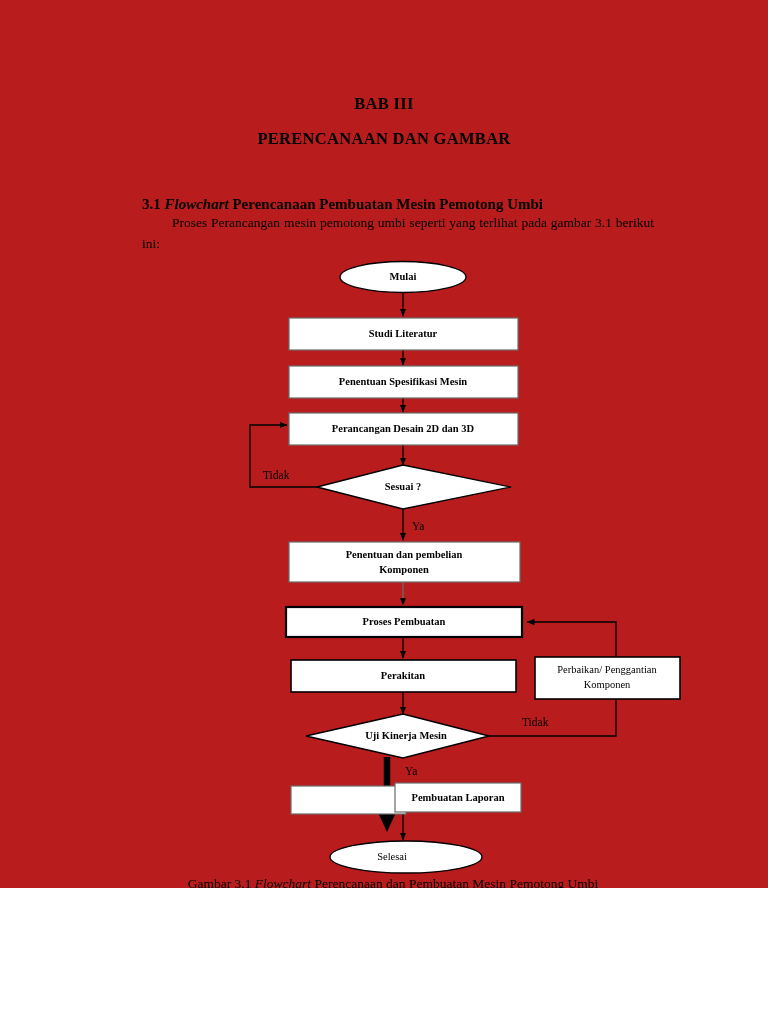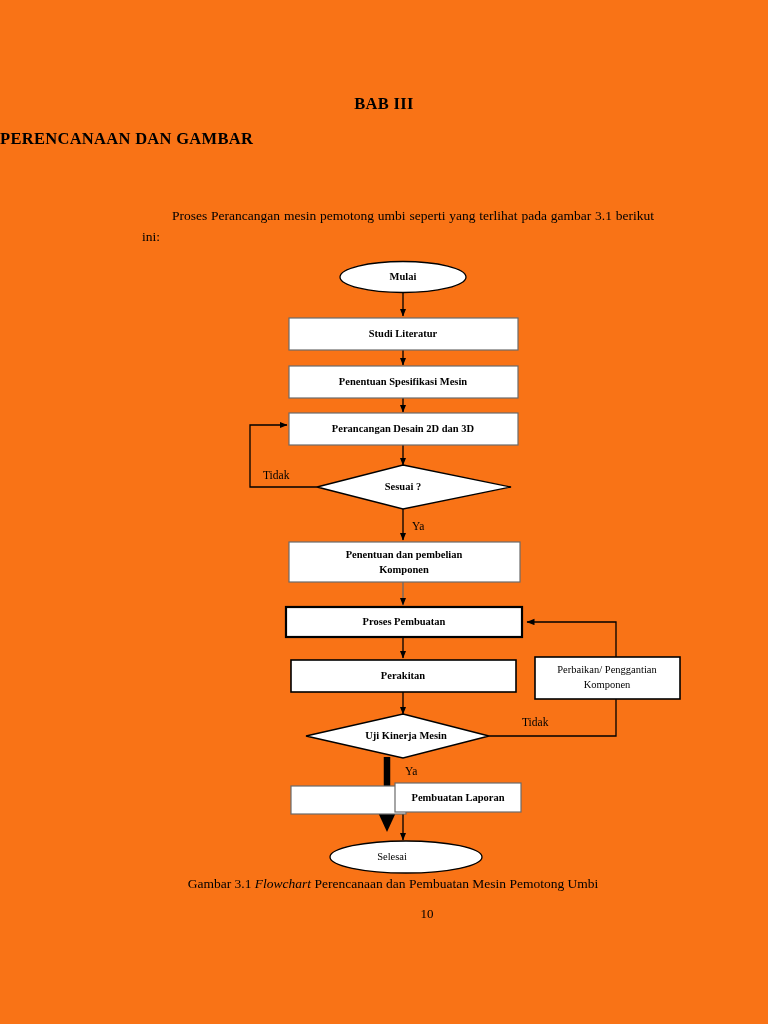--- a/index.html
+++ b/index.html
@@ -8,60 +8,60 @@
     padding: 0;
     background: #ffffff;
   }
   body {
     font-family: "Liberation Serif", "DejaVu Serif", serif;
     color: #000000;
   }
   .page {
     position: relative;
     width: 768px;
-    height: 1024px;
-    background: #f97316;
+    height: 888px;
+    background: #b91c1c;
     overflow: hidden;
   }
 
   
   .chapter-title {
     position: absolute;
     left: 0;
     top: 94px;
     width: 768px;
     text-align: center;
     font-size: 16.5px;
     font-weight: bold;
     letter-spacing: 0.3px;
   }
   .chapter-subtitle {
     position: absolute;
     left: 0;
     top: 129px;
     width: 768px;
-    text-align: left;
+    text-align: center;
     font-size: 16.5px;
     font-weight: bold;
     letter-spacing: 0.3px;
   }
   .section-heading {
     position: absolute;
     left: 142px;
     top: 196px;
     width: 520px;
     font-size: 15px;
     font-weight: bold;
   }
   .section-heading .ital { font-style: italic; }
 
   .body-par {
     position: absolute;
     left: 142px;
-    top: 205px;
+    top: 212px;
     width: 512px;
     font-size: 13.5px;
     line-height: 21px;
     text-align: justify;
   }
   .body-par .indent { display: inline-block; width: 30px; }
 
   .figure-caption {
     position: absolute;
     left: 9px;
@@ -129,20 +129,25 @@
 </style>
 </head>
 <body>
 
 <div class="page">
 
   <div class="chapter-title">BAB III</div>
 
   <div class="chapter-subtitle">PERENCANAAN DAN GAMBAR</div>
 
+  <div class="section-heading">
+    <span>3.1</span>
+    <span class="ital">Flowchart</span>
+    <span>Perencanaan Pembuatan Mesin Pemotong Umbi</span>
+  </div>
 
   <div class="body-par"><span class="indent"></span><span>Proses Perancangan mesin pemotong umbi seperti yang terlihat pada gambar 3.1 berikut ini:</span></div>
 
   <div class="flowchart">
     <svg width="768" height="1024" viewBox="0 0 768 1024" xmlns="http://www.w3.org/2000/svg">
       <defs>
         <marker id="ah" markerWidth="9" markerHeight="9" refX="7.5" refY="3.2" orient="auto" markerUnits="userSpaceOnUse">
           <path d="M0,0 L8,3.2 L0,6.4 z" fill="#000"></path>
         </marker>
         <marker id="ahg" markerWidth="9" markerHeight="9" refX="7.5" refY="3.2" orient="auto" markerUnits="userSpaceOnUse">

